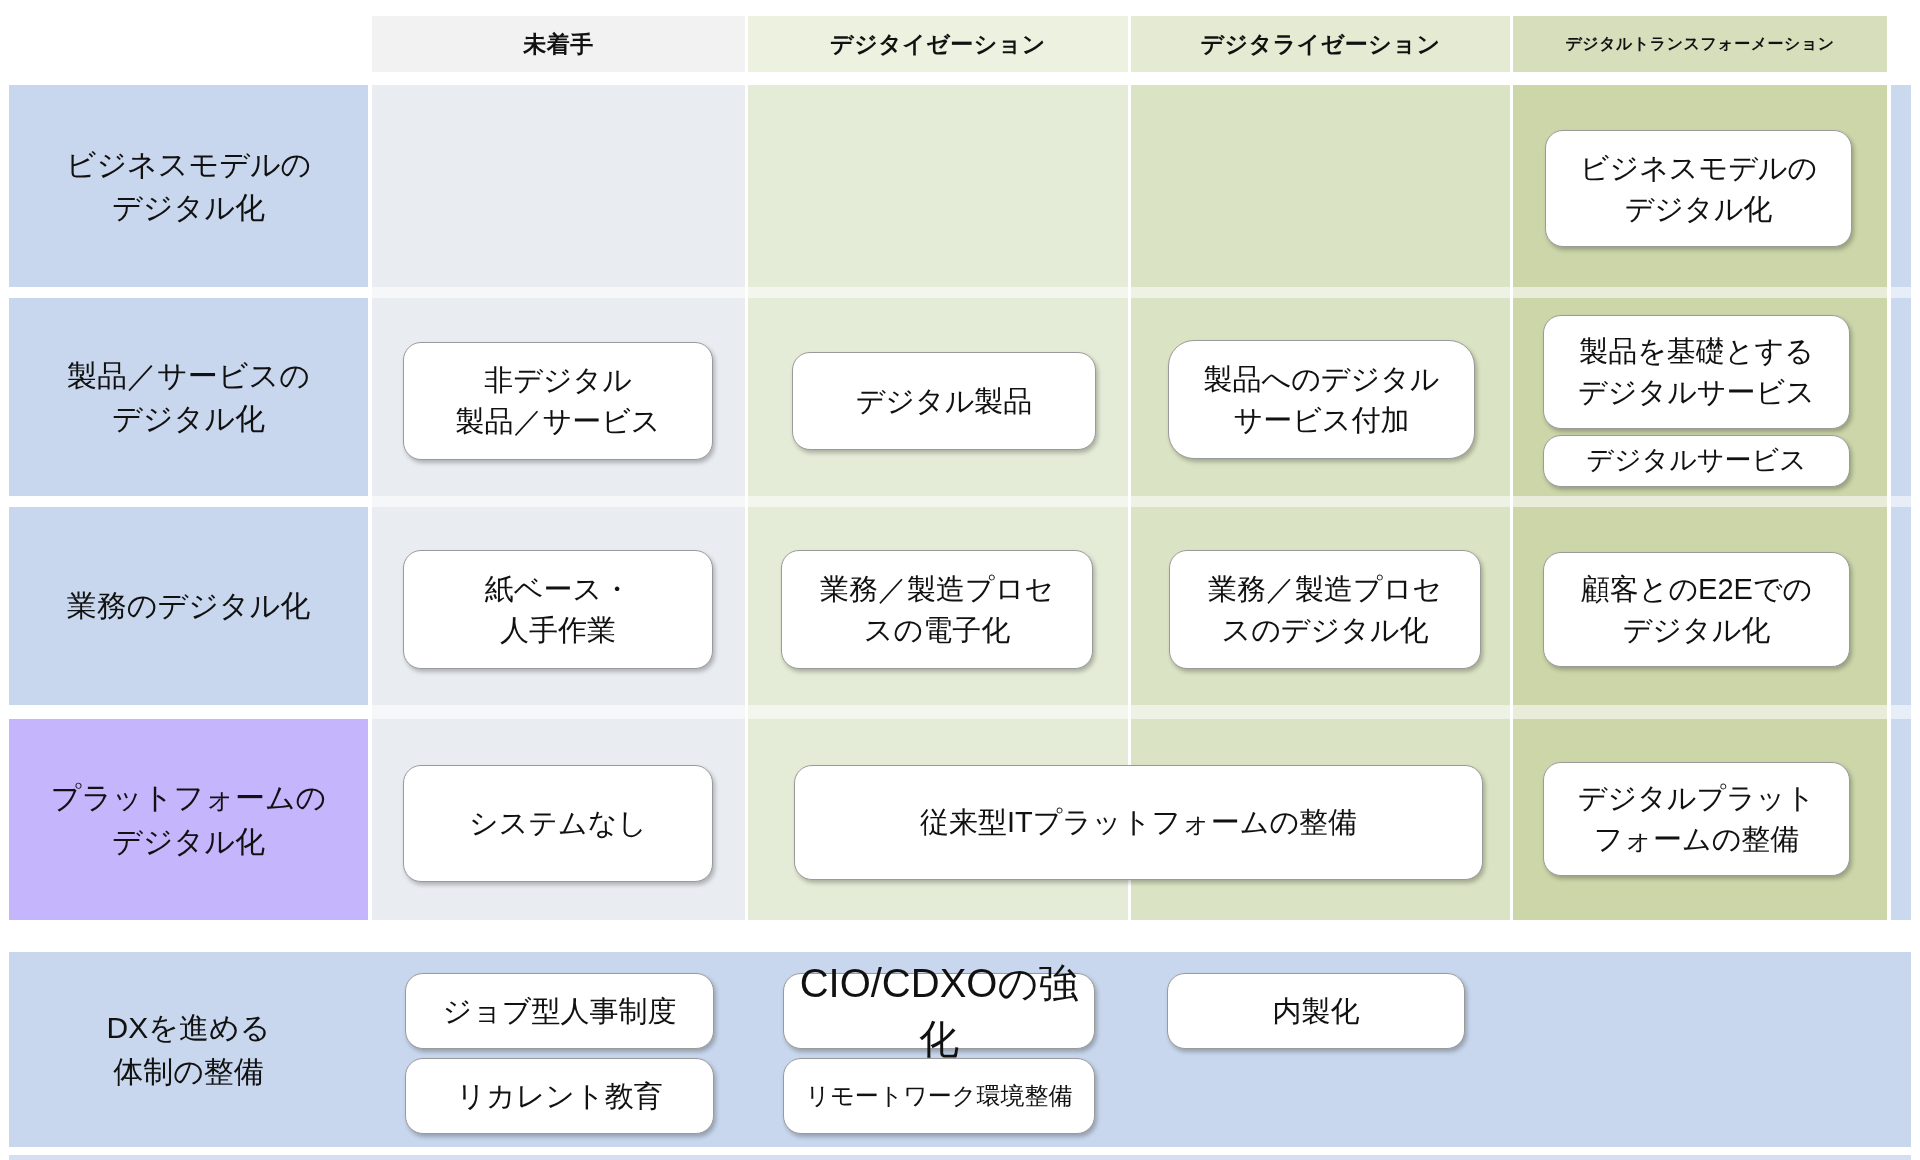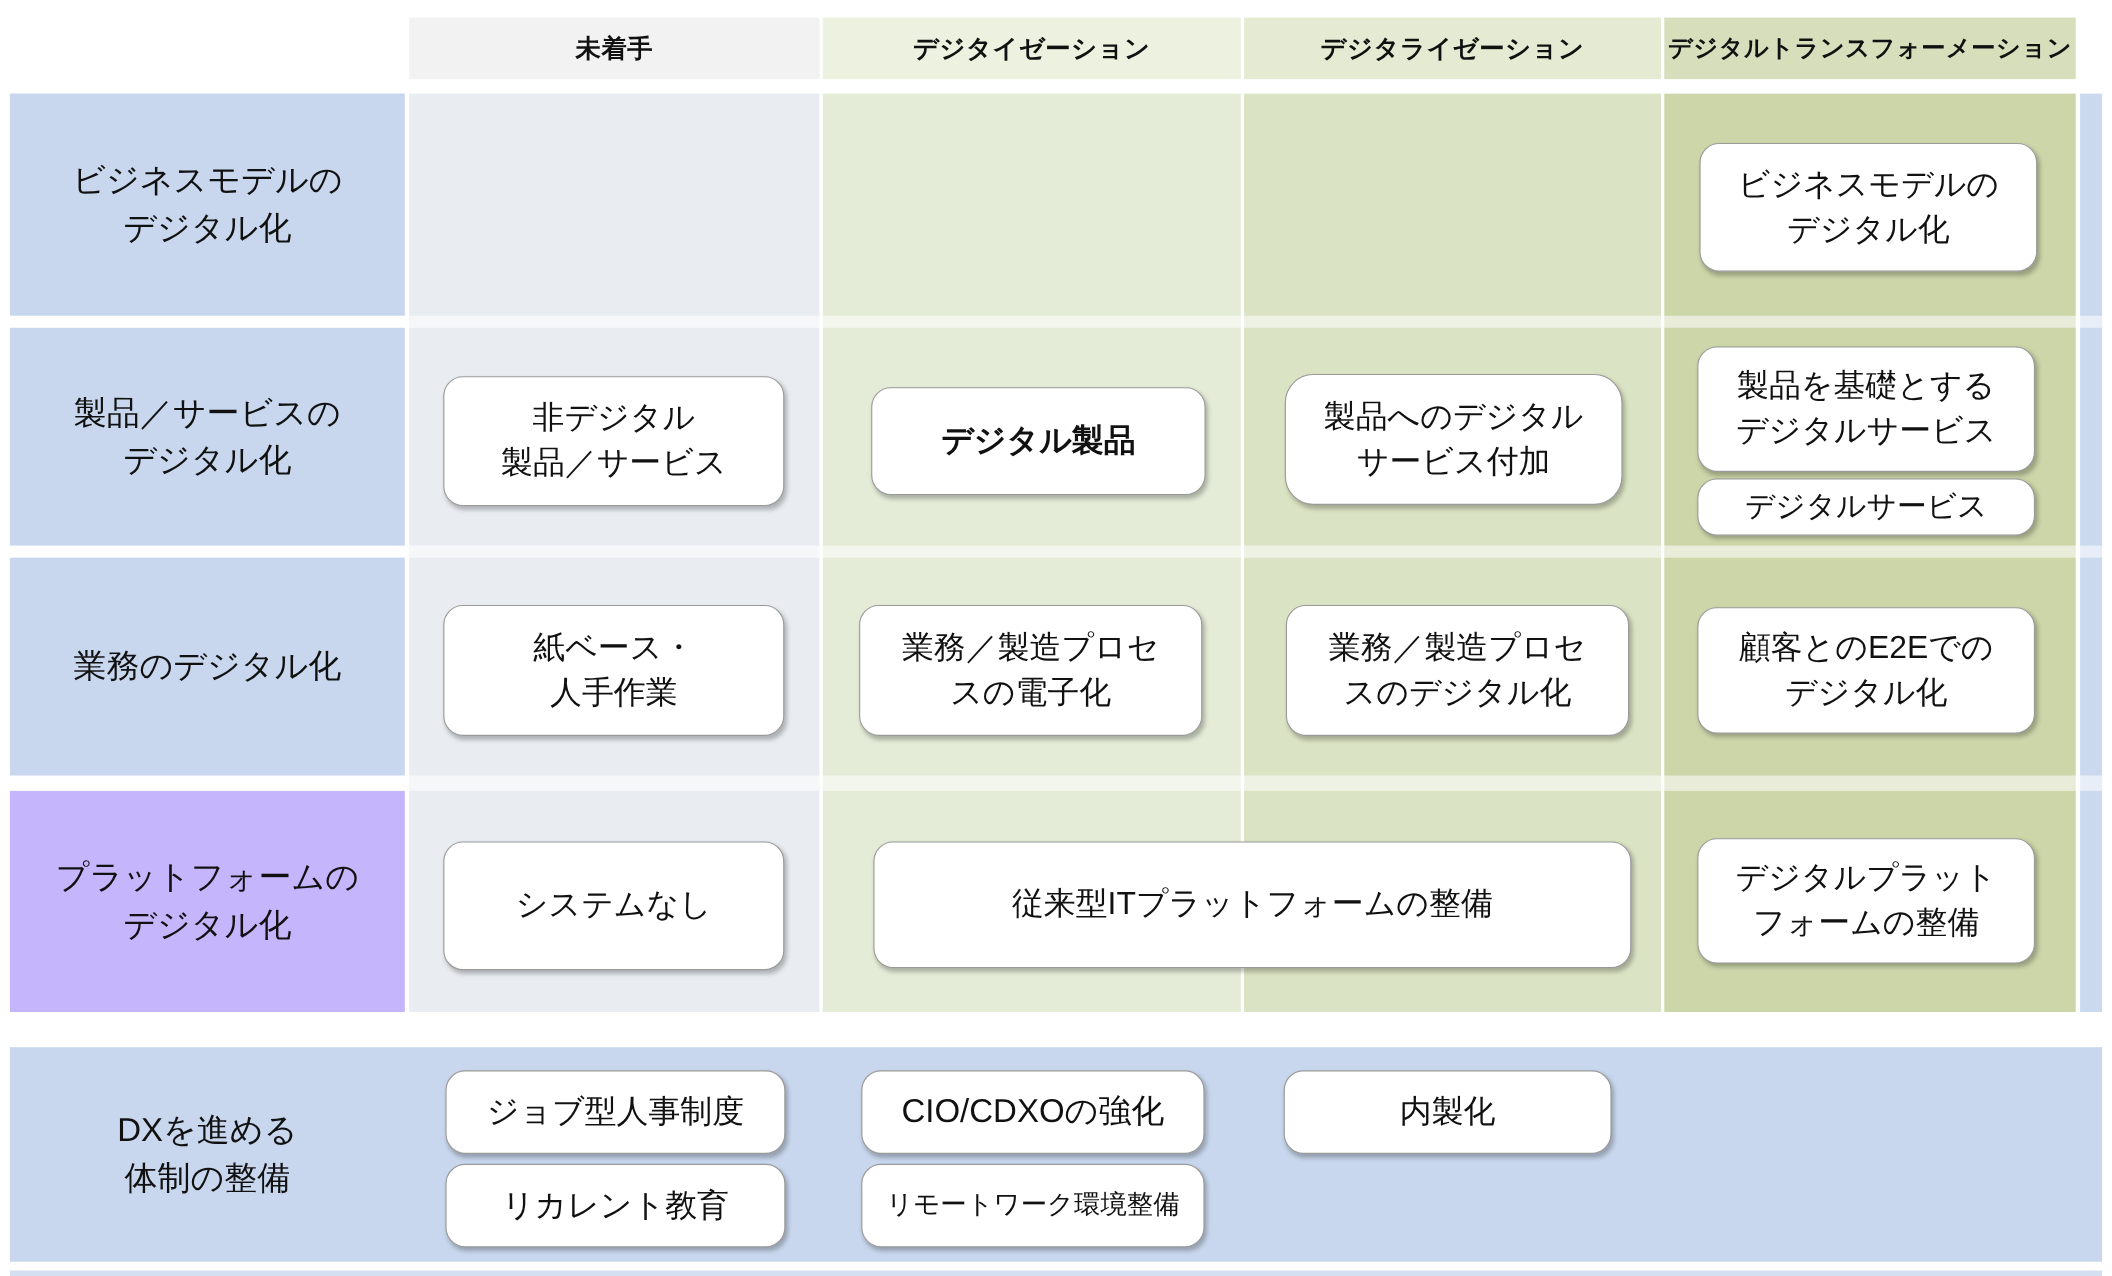--- a/index.html
+++ b/index.html
@@ -15,21 +15,21 @@
   #band4{left:1513px;width:374px;}
   #right-strip{position:absolute;top:85px;height:835px;left:1891px;width:20px;}
   
   .hdr{
     position:absolute;top:16px;height:56px;display:flex;align-items:center;justify-content:center;
     font-weight:bold;font-size:23px;letter-spacing:0.5px;white-space:nowrap;
   }
   #hdr1{left:372px;width:373px;}
   #hdr2{left:748px;width:380px;}
   #hdr3{left:1131px;width:379px;}
-  #hdr4{left:1513px;width:374px;font-size:22px;}
+  #hdr4{left:1513px;width:374px;font-size:16px;}
   
   .gap{position:absolute;left:372px;width:1539px;background:rgba(255,255,255,0.55);}
   #gap0{top:72px;height:13px;}
   #gap1{top:287px;height:11px;}
   #gap2{top:496px;height:11px;}
   #gap3{top:705px;height:14px;}
   
   .rowlabel{
     position:absolute;left:9px;width:359px;display:flex;align-items:center;justify-content:center;
     text-align:center;font-size:30px;line-height:1.45;white-space:pre-line;
@@ -47,34 +47,34 @@
   #bottom-bar{position:absolute;left:9px;top:1155px;width:1902px;height:5px;opacity:0.85;}
   
   .box{
     position:absolute;background:#ffffff;border:1px solid #9a9a9a;border-radius:18px;
     box-shadow:2px 3px 4px rgba(0,0,0,0.25);
     display:flex;align-items:center;justify-content:center;text-align:center;
     font-size:29px;line-height:1.4;white-space:pre-line;color:#111111;
   }
   #b-r1c4{left:1545px;top:130px;width:305px;height:115px;}
   #b-r2c1{left:403px;top:342px;width:308px;height:116px;}
-  #b-r2c2{left:792px;top:352px;width:302px;height:96px;font-weight:bold;}
+  #b-r2c2{left:792px;top:352px;width:302px;height:96px;}
   #b-r2c3{left:1168px;top:340px;width:305px;height:117px;border-radius:26px;}
   #b-r2c4a{left:1543px;top:315px;width:305px;height:112px;}
   #b-r2c4b{left:1543px;top:435px;width:305px;height:50px;font-size:27px;}
   #b-r3c1{left:403px;top:550px;width:308px;height:117px;}
   #b-r3c2{left:781px;top:550px;width:310px;height:117px;}
   #b-r3c3{left:1169px;top:550px;width:310px;height:117px;}
   #b-r3c4{left:1543px;top:552px;width:305px;height:113px;}
   #b-r4c1{left:403px;top:765px;width:308px;height:115px;}
   #b-r4c23{left:794px;top:765px;width:687px;height:113px;}
   #b-r4c4{left:1543px;top:762px;width:305px;height:112px;}
   #b-r5c1a{left:405px;top:973px;width:307px;height:74px;}
   #b-r5c1b{left:405px;top:1058px;width:307px;height:74px;}
-  #b-r5c2a{left:783px;top:973px;width:310px;height:74px;font-size:30px;}
+  #b-r5c2a{left:783px;top:973px;width:310px;height:74px;font-size:40px;}
   #b-r5c2b{left:783px;top:1058px;width:310px;height:74px;font-size:24px;}
   #b-r5c3{left:1167px;top:973px;width:296px;height:74px;}
 </style>
 </head>
 <body>
 
 <div id="stage">
 
   <div class="band" id="band1" style="background: rgb(233, 237, 242);"></div>
   <div class="band" id="band2" style="background: rgb(228, 236, 215);"></div>

